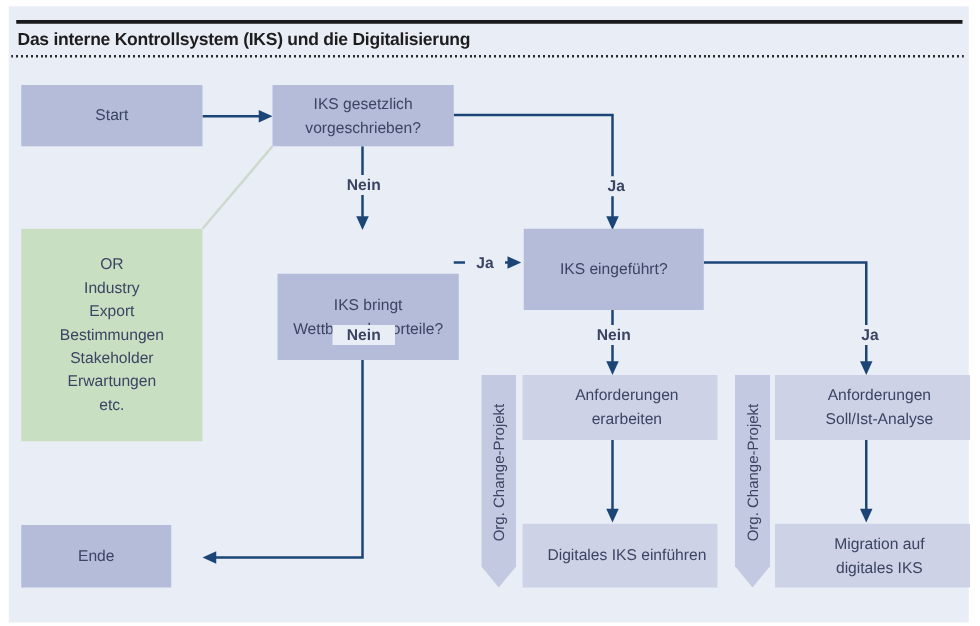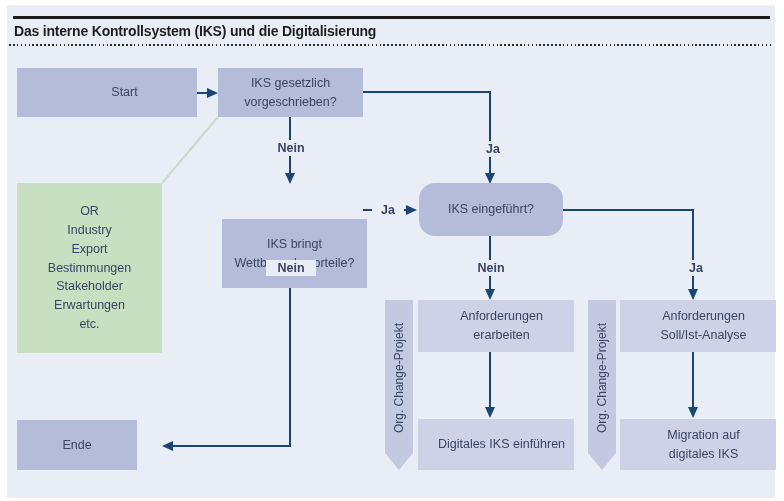--- a/index.html
+++ b/index.html
@@ -23,24 +23,24 @@
   }
   
   .node{
     position:absolute;display:flex;align-items:center;justify-content:center;
     text-align:center;white-space:pre-line;color:#3b4462;
     font-size:12.5px;line-height:1.5;z-index:2;
   }
   .dark{background:#b5bcd9;}
   .light{background:#cdd2e6;padding-left:11px;}
   .green{background:#c9dfc2;}
-  #node-start{left:17px;top:68px;width:145px;height:49px;padding-left:35px;}
+  #node-start{left:17px;top:68px;width:145px;height:49px;}
   #node-q-gesetzlich{left:218px;top:68px;width:145px;height:49px;}
   #node-q-wettbewerb{left:222px;top:183px;width:145px;height:69px;margin-top:36px;}
-  #node-q-eingefuehrt{left:419px;top:183px;width:144px;height:53px;border-radius:16px;}
+  #node-q-eingefuehrt{left:419px;top:183px;width:144px;height:65px;}
   #node-or{left:17px;top:183px;width:145px;height:170px;}
   #node-ende{left:17px;top:420px;width:120px;height:50px;}
   #node-anf-erarbeiten{left:418px;top:300px;width:145px;height:52px;}
   #node-anf-soll-ist{left:620px;top:300px;width:145px;height:52px;}
   #node-digitales-iks{left:418px;top:419px;width:145px;height:51px;}
   #node-migration{left:620px;top:419px;width:145px;height:51px;}
   
   .banner{
     position:absolute;width:28px;height:170px;background:#c3c9e0;z-index:2;
     clip-path:polygon(0 0,100% 0,100% 90%,50% 100%,0 90%);

